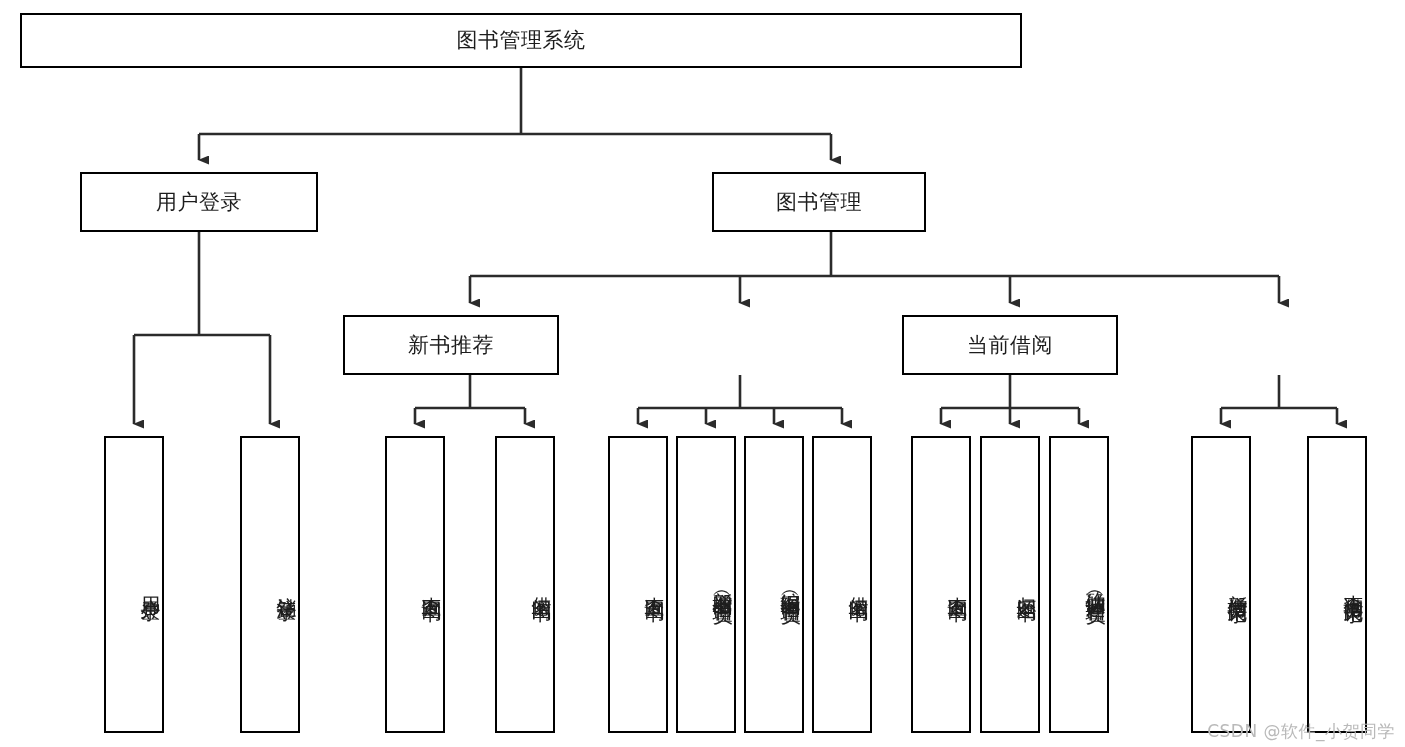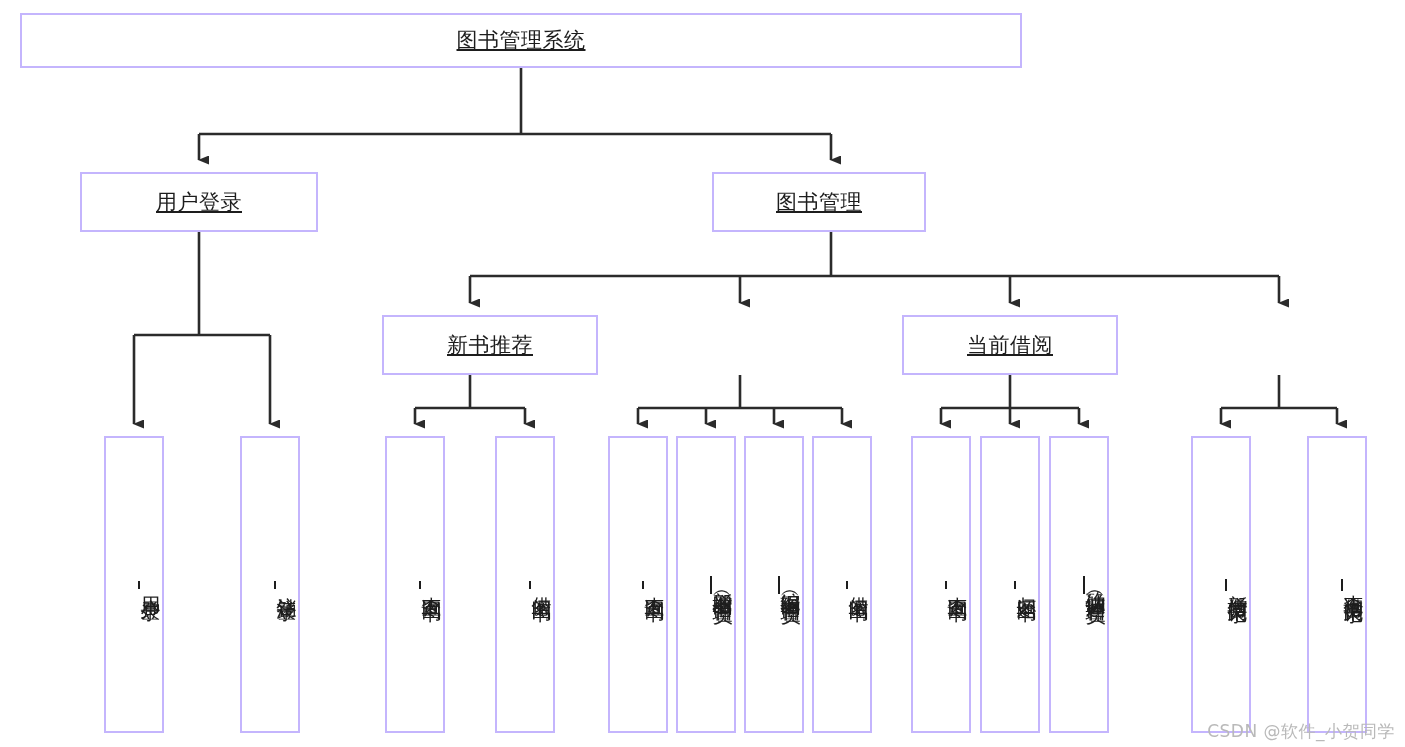--- a/index.html
+++ b/index.html
@@ -23,31 +23,30 @@
     left: 0;
     top: 0;
     width: 1405px;
     height: 747px;
     pointer-events: none;
   }
   .node {
     position: absolute;
     box-sizing: border-box;
     background: #ffffff;
-    border: 2px solid #c4b5fd;
+    border: 2px solid #000000;
     display: flex;
     align-items: center;
     justify-content: center;
     text-align: center;
     color: #1d1d1d;
     font-size: 21px;
     line-height: 1.25;
     letter-spacing: 0.5px;
     z-index: 2;
-    text-decoration: underline;
   }
   .node.leaf {
     writing-mode: vertical-rl;
     text-orientation: upright;
     padding: 12px 0;
     align-items: flex-start;
     justify-content: center;
     font-size: 20px;
     letter-spacing: 2px;
     line-height: 1.1;
@@ -129,21 +128,21 @@
     <span>图书管理系统</span>
   </div>
 
   <div class="node" style="left:80px; top:172px; width:238px; height:60px;">
     <span>用户登录</span>
   </div>
   <div class="node" style="left:712px; top:172px; width:214px; height:60px;">
     <span>图书管理</span>
   </div>
 
-  <div class="node" style="left:382px; top:315px; width:216px; height:60px;">
+  <div class="node" style="left:343px; top:315px; width:216px; height:60px;">
     <span>新书推荐</span>
   </div>
   <div class="node" style="left:902px; top:315px; width:216px; height:60px;">
     <span>当前借阅</span>
   </div>
 
   <div class="node leaf" style="left:104px; top:436px; width:60px; height:297px;">
     <span class="vtext">用户登录</span>
   </div>
   <div class="node leaf" style="left:240px; top:436px; width:60px; height:297px;">

